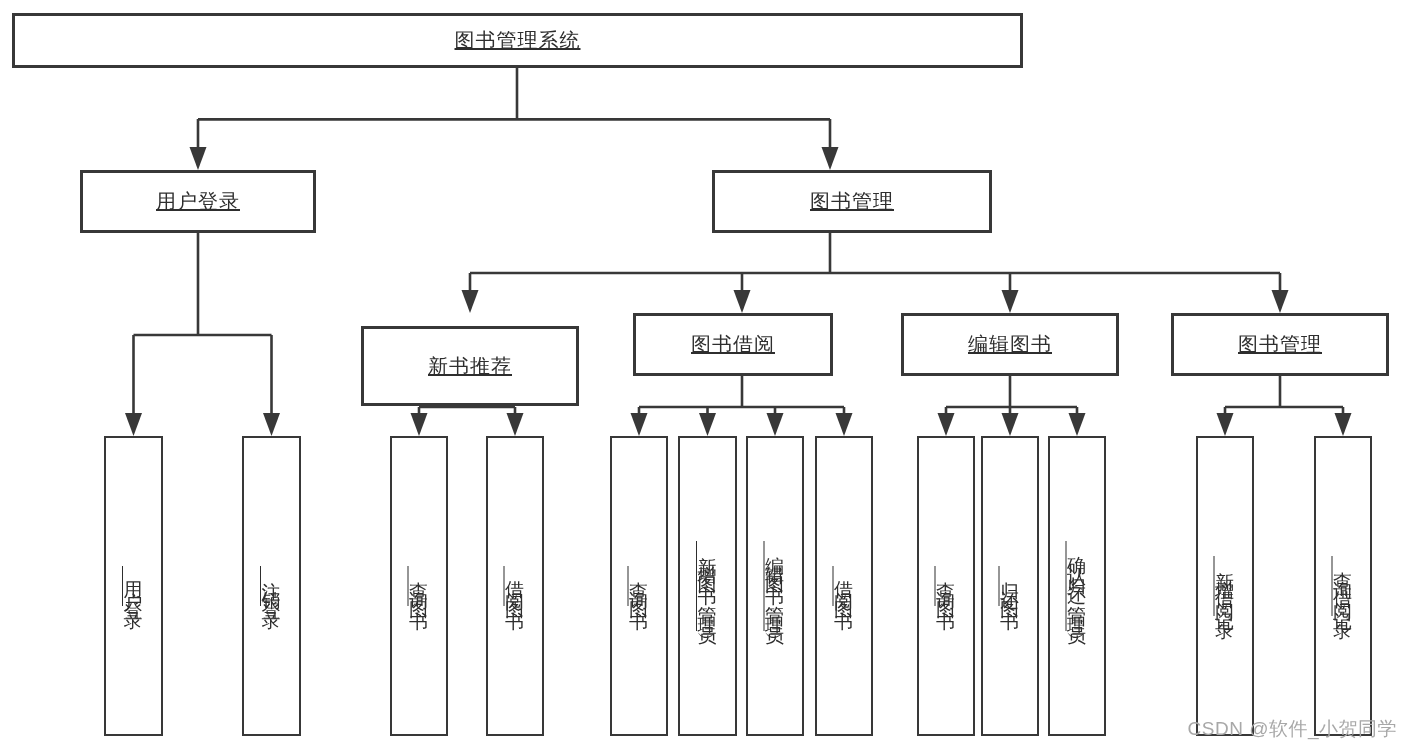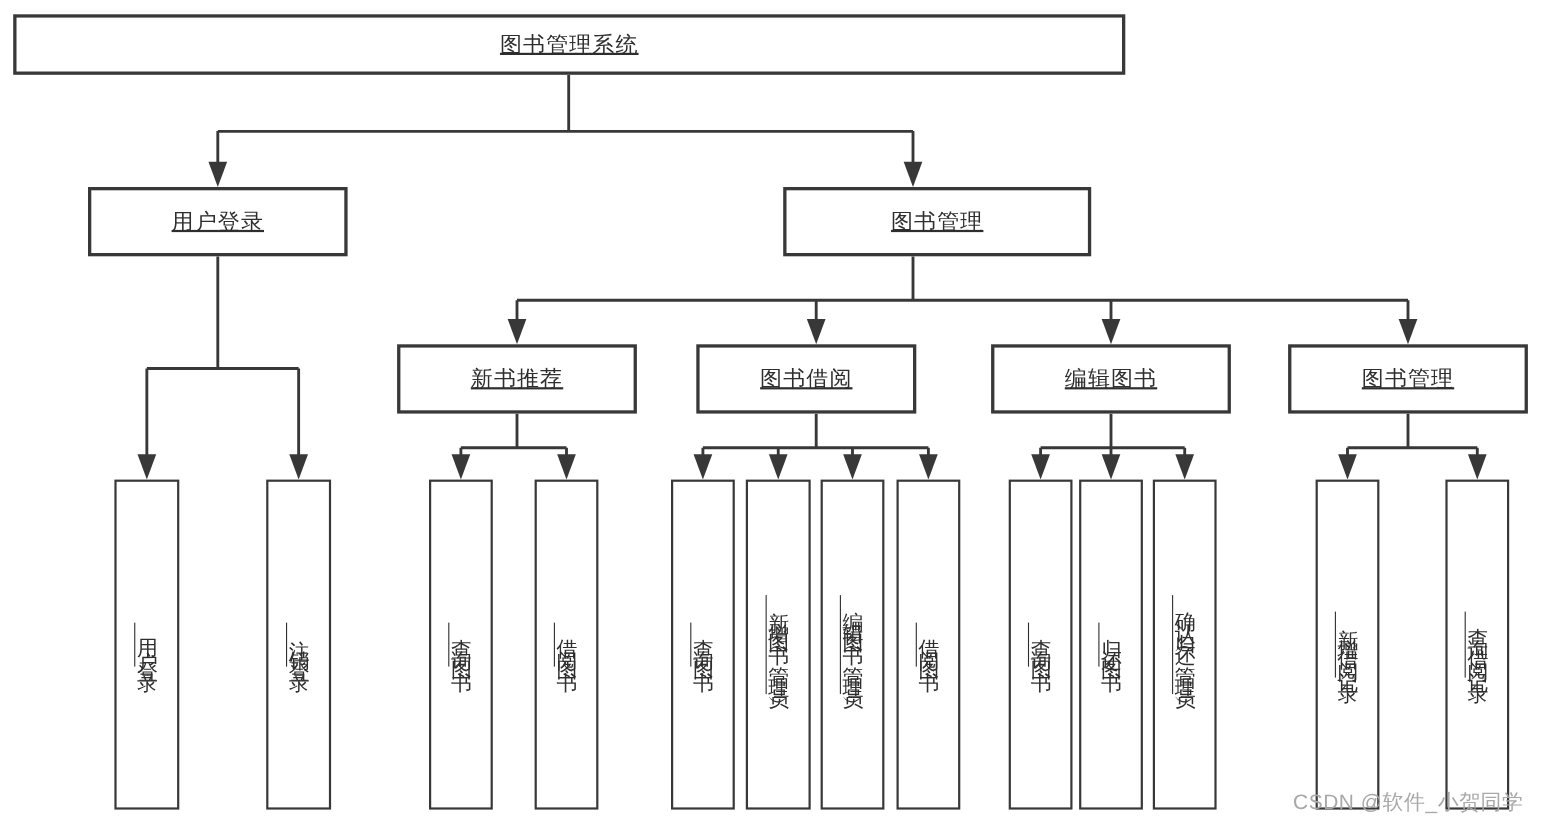--- a/index.html
+++ b/index.html
@@ -36,21 +36,21 @@
   .leaf{border-width:2.5px;}
   .leaf .vlbl{
     writing-mode:vertical-rl;
     font-size:19px;
     letter-spacing:10px;
     line-height:1;
     white-space:nowrap;
   }
   .watermark{
     position:absolute;
-    right:20px;bottom:5px;
+    right:8px;bottom:5px;
     font-size:19px;
     color:var(--watermark-color);
     letter-spacing:0.5px;
     white-space:nowrap;
   }
 </style>
 </head>
 <body>
 
 <div class="canvas">
@@ -90,21 +90,21 @@
     <span class="lbl">图书管理系统</span>
   </div>
 
   <div class="box" style="left:80px;top:170px;width:236px;height:63px">
     <span class="lbl">用户登录</span>
   </div>
   <div class="box" style="left:712px;top:170px;width:280px;height:63px">
     <span class="lbl">图书管理</span>
   </div>
 
-  <div class="box" style="left:361px;top:313px;width:218px;height:63px">
+  <div class="box" style="left:361px;top:326px;width:218px;height:80px">
     <span class="lbl">新书推荐</span>
   </div>
   <div class="box" style="left:633px;top:313px;width:200px;height:63px">
     <span class="lbl">图书借阅</span>
   </div>
   <div class="box" style="left:901px;top:313px;width:218px;height:63px">
     <span class="lbl">编辑图书</span>
   </div>
   <div class="box" style="left:1171px;top:313px;width:218px;height:63px">
     <span class="lbl">图书管理</span>

